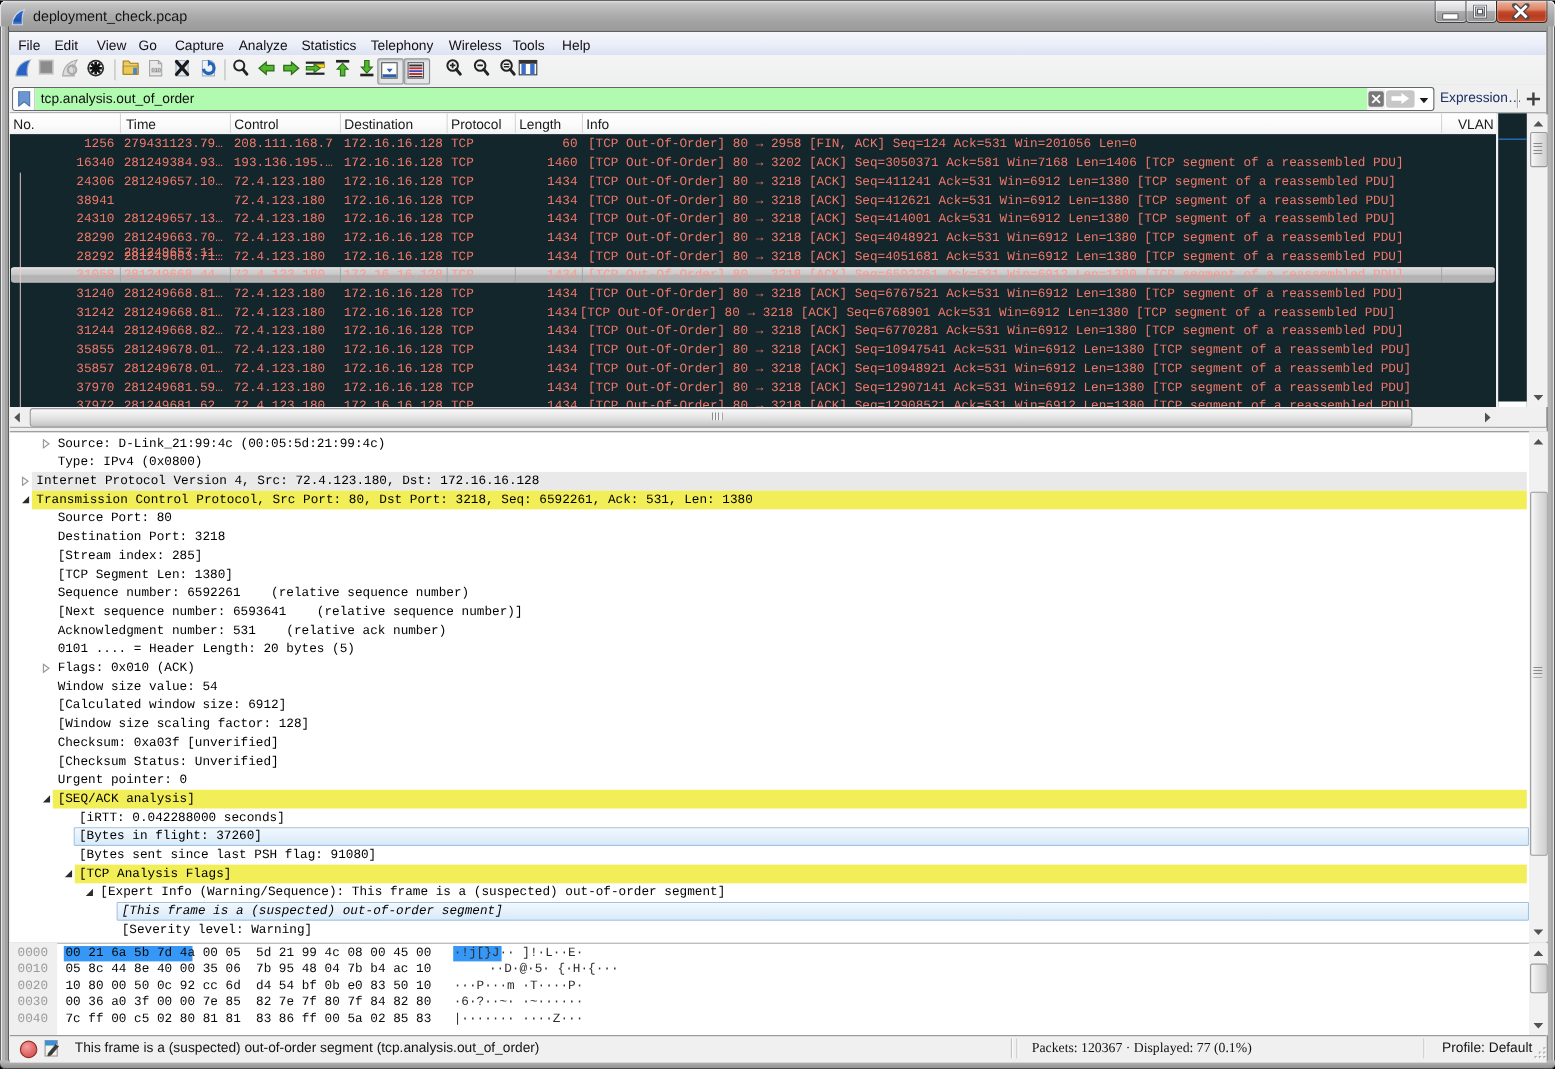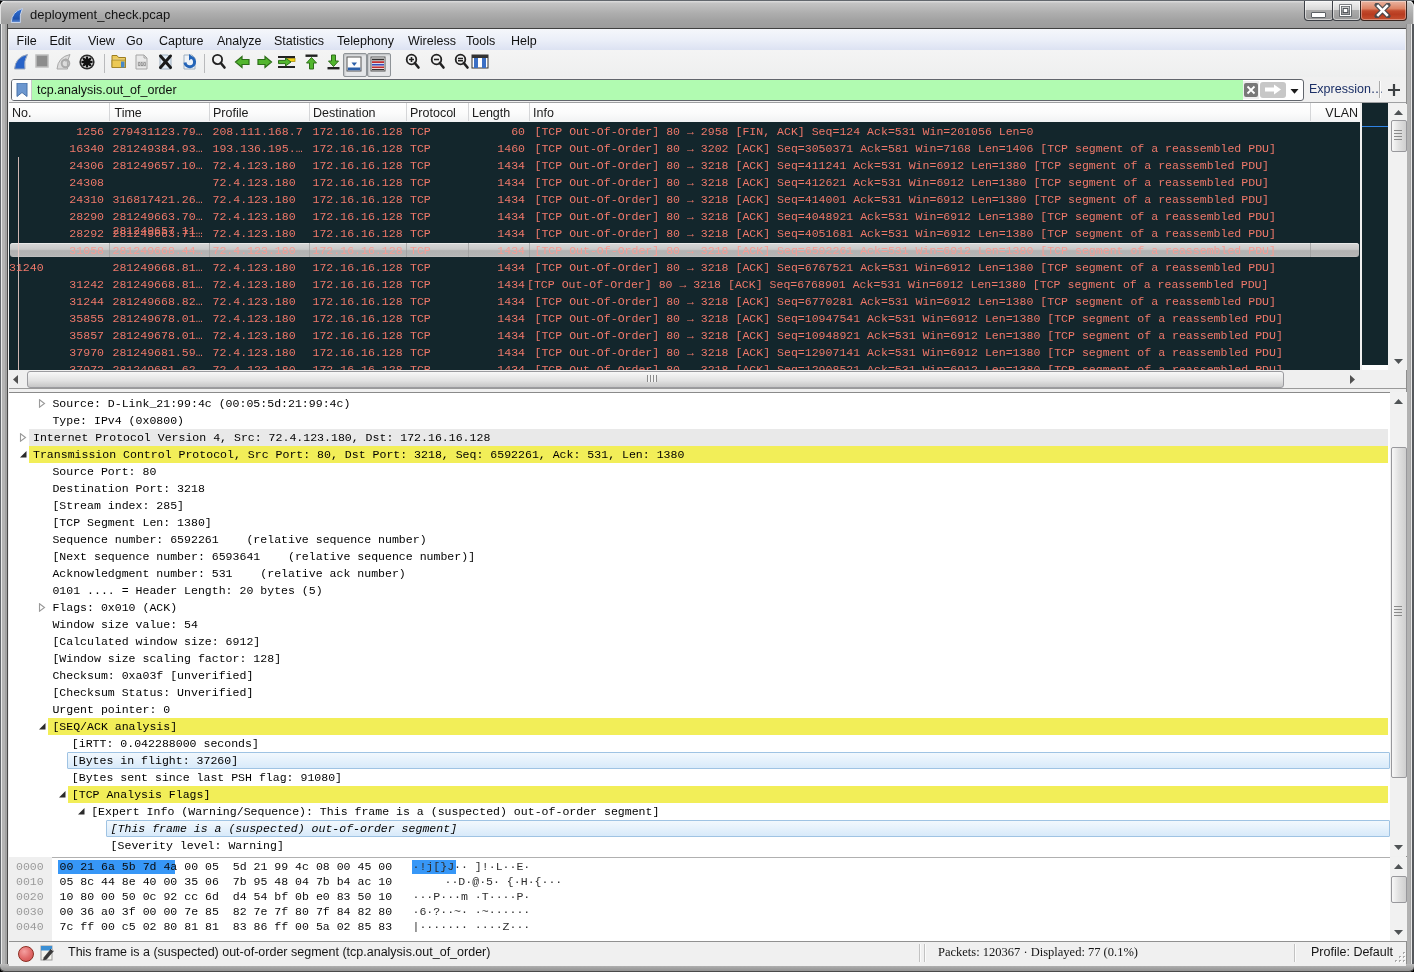--- a/index.html
+++ b/index.html
@@ -201,21 +201,21 @@
 background:linear-gradient(#ffffff,#fbfbfb 55%,#f1f2f3);border-bottom:1px solid #9fa0a2;"></div>
 <div class="a" style="left:108.5px;top:103px;width:1px;height:18px;background:#d5d6d8;"></div>
 <div class="a" style="left:208.5px;top:103px;width:1px;height:18px;background:#d5d6d8;"></div>
 <div class="a" style="left:308.5px;top:103px;width:1px;height:18px;background:#d5d6d8;"></div>
 <div class="a" style="left:405.5px;top:103px;width:1px;height:18px;background:#d5d6d8;"></div>
 <div class="a" style="left:467.5px;top:103px;width:1px;height:18px;background:#d5d6d8;"></div>
 <div class="a" style="left:528.5px;top:103px;width:1px;height:18px;background:#d5d6d8;"></div>
 <div class="a" style="left:1310px;top:103px;width:1px;height:18px;background:#d5d6d8;"></div>
 <div class="a" style="left:12px;top:105.5px;font-size:12.5px;color:#1a1a1a;">No.</div>
 <div class="a" style="left:114.5px;top:105.5px;font-size:12.5px;color:#1a1a1a;">Time</div>
-<div class="a" style="left:213px;top:105.5px;font-size:12.5px;color:#1a1a1a;">Profile</div>
+<div class="a" style="left:213px;top:105.5px;font-size:12.5px;color:#1a1a1a;">Control</div>
 <div class="a" style="left:313px;top:105.5px;font-size:12.5px;color:#1a1a1a;">Destination</div>
 <div class="a" style="left:410px;top:105.5px;font-size:12.5px;color:#1a1a1a;">Protocol</div>
 <div class="a" style="left:472px;top:105.5px;font-size:12.5px;color:#1a1a1a;">Length</div>
 <div class="a" style="left:533px;top:105.5px;font-size:12.5px;color:#1a1a1a;">Info</div>
 <div class="a" style="left:1308px;top:105.5px;width:50px;text-align:right;font-size:12.5px;color:#1a1a1a;">VLAN</div>
 <div class="a" style="left:9px;top:122px;width:1351px;height:247.5px;background:#13262c;overflow:hidden;"></div>
 <div class="a" style="left:10px;top:242.5px;width:1349px;height:14.5px;border-radius:3px;
 background:linear-gradient(#d9d9d9,#c8c8c8 45%,#b2b2b2 55%,#b5b5b5 90%,#c2c2c2);box-shadow:inset 0 1px 0 #e8e8e8;"></div>
 <div class="a" style="left:108.5px;top:242.5px;width:1px;height:14.5px;background:#9c9c9c;opacity:.7;"></div>
 <div class="a" style="left:208.5px;top:242.5px;width:1px;height:14.5px;background:#9c9c9c;opacity:.7;"></div>
@@ -239,29 +239,29 @@
 <div class="a mono" style="left:410px;width:50px;top:139.5px;height:17px;line-height:17px;font-size:11.55px;color:#ee786a;overflow:hidden;">TCP</div>
 <div class="a mono" style="left:430px;width:95px;text-align:right;top:139.5px;height:17px;line-height:17px;font-size:11.55px;color:#ee786a;overflow:hidden;">1460</div>
 <div class="a mono" style="left:534.5px;width:793px;white-space:nowrap;top:139.5px;height:17px;line-height:17px;font-size:11.55px;color:#ee786a;overflow:hidden;">[TCP Out-Of-Order] 80 → 3202 [ACK] Seq=3050371 Ack=581 Win=7168 Len=1406 [TCP segment of a reassembled PDU]</div>
 <div class="a mono" style="left:9px;width:95px;text-align:right;top:156.5px;height:17px;line-height:17px;font-size:11.55px;color:#ee786a;overflow:hidden;">24306</div>
 <div class="a mono" style="left:112.5px;width:100px;top:156.5px;height:17px;line-height:17px;font-size:11.55px;color:#ee786a;overflow:hidden;">281249657.10…</div>
 <div class="a mono" style="left:212.5px;width:100px;top:156.5px;height:17px;line-height:17px;font-size:11.55px;color:#ee786a;overflow:hidden;">72.4.123.180</div>
 <div class="a mono" style="left:312.5px;width:95px;top:156.5px;height:17px;line-height:17px;font-size:11.55px;color:#ee786a;overflow:hidden;">172.16.16.128</div>
 <div class="a mono" style="left:410px;width:50px;top:156.5px;height:17px;line-height:17px;font-size:11.55px;color:#ee786a;overflow:hidden;">TCP</div>
 <div class="a mono" style="left:430px;width:95px;text-align:right;top:156.5px;height:17px;line-height:17px;font-size:11.55px;color:#ee786a;overflow:hidden;">1434</div>
 <div class="a mono" style="left:534.5px;width:793px;white-space:nowrap;top:156.5px;height:17px;line-height:17px;font-size:11.55px;color:#ee786a;overflow:hidden;">[TCP Out-Of-Order] 80 → 3218 [ACK] Seq=411241 Ack=531 Win=6912 Len=1380 [TCP segment of a reassembled PDU]</div>
-<div class="a mono" style="left:9px;width:95px;text-align:right;top:173.5px;height:17px;line-height:17px;font-size:11.55px;color:#ee786a;overflow:hidden;">24308</div>
+<div class="a mono" style="left:9px;width:95px;text-align:right;top:173.5px;height:17px;line-height:17px;font-size:11.55px;color:#ee786a;overflow:hidden;">38941</div>
 <div class="a mono" style="left:112.5px;width:100px;top:173.5px;height:17px;line-height:17px;font-size:11.55px;color:#ee786a;overflow:hidden;margin-top:48px;">281249657.11…</div>
 <div class="a mono" style="left:212.5px;width:100px;top:173.5px;height:17px;line-height:17px;font-size:11.55px;color:#ee786a;overflow:hidden;">72.4.123.180</div>
 <div class="a mono" style="left:312.5px;width:95px;top:173.5px;height:17px;line-height:17px;font-size:11.55px;color:#ee786a;overflow:hidden;">172.16.16.128</div>
 <div class="a mono" style="left:410px;width:50px;top:173.5px;height:17px;line-height:17px;font-size:11.55px;color:#ee786a;overflow:hidden;">TCP</div>
 <div class="a mono" style="left:430px;width:95px;text-align:right;top:173.5px;height:17px;line-height:17px;font-size:11.55px;color:#ee786a;overflow:hidden;">1434</div>
 <div class="a mono" style="left:534.5px;width:793px;white-space:nowrap;top:173.5px;height:17px;line-height:17px;font-size:11.55px;color:#ee786a;overflow:hidden;">[TCP Out-Of-Order] 80 → 3218 [ACK] Seq=412621 Ack=531 Win=6912 Len=1380 [TCP segment of a reassembled PDU]</div>
 <div class="a mono" style="left:9px;width:95px;text-align:right;top:190.5px;height:17px;line-height:17px;font-size:11.55px;color:#ee786a;overflow:hidden;">24310</div>
-<div class="a mono" style="left:112.5px;width:100px;top:190.5px;height:17px;line-height:17px;font-size:11.55px;color:#ee786a;overflow:hidden;">316817421.26…</div>
+<div class="a mono" style="left:112.5px;width:100px;top:190.5px;height:17px;line-height:17px;font-size:11.55px;color:#ee786a;overflow:hidden;">281249657.13…</div>
 <div class="a mono" style="left:212.5px;width:100px;top:190.5px;height:17px;line-height:17px;font-size:11.55px;color:#ee786a;overflow:hidden;">72.4.123.180</div>
 <div class="a mono" style="left:312.5px;width:95px;top:190.5px;height:17px;line-height:17px;font-size:11.55px;color:#ee786a;overflow:hidden;">172.16.16.128</div>
 <div class="a mono" style="left:410px;width:50px;top:190.5px;height:17px;line-height:17px;font-size:11.55px;color:#ee786a;overflow:hidden;">TCP</div>
 <div class="a mono" style="left:430px;width:95px;text-align:right;top:190.5px;height:17px;line-height:17px;font-size:11.55px;color:#ee786a;overflow:hidden;">1434</div>
 <div class="a mono" style="left:534.5px;width:793px;white-space:nowrap;top:190.5px;height:17px;line-height:17px;font-size:11.55px;color:#ee786a;overflow:hidden;">[TCP Out-Of-Order] 80 → 3218 [ACK] Seq=414001 Ack=531 Win=6912 Len=1380 [TCP segment of a reassembled PDU]</div>
 <div class="a mono" style="left:9px;width:95px;text-align:right;top:207.5px;height:17px;line-height:17px;font-size:11.55px;color:#ee786a;overflow:hidden;">28290</div>
 <div class="a mono" style="left:112.5px;width:100px;top:207.5px;height:17px;line-height:17px;font-size:11.55px;color:#ee786a;overflow:hidden;">281249663.70…</div>
 <div class="a mono" style="left:212.5px;width:100px;top:207.5px;height:17px;line-height:17px;font-size:11.55px;color:#ee786a;overflow:hidden;">72.4.123.180</div>
 <div class="a mono" style="left:312.5px;width:95px;top:207.5px;height:17px;line-height:17px;font-size:11.55px;color:#ee786a;overflow:hidden;">172.16.16.128</div>
 <div class="a mono" style="left:410px;width:50px;top:207.5px;height:17px;line-height:17px;font-size:11.55px;color:#ee786a;overflow:hidden;">TCP</div>
@@ -274,21 +274,21 @@
 <div class="a mono" style="left:410px;width:50px;top:224.5px;height:17px;line-height:17px;font-size:11.55px;color:#ee786a;overflow:hidden;">TCP</div>
 <div class="a mono" style="left:430px;width:95px;text-align:right;top:224.5px;height:17px;line-height:17px;font-size:11.55px;color:#ee786a;overflow:hidden;">1434</div>
 <div class="a mono" style="left:534.5px;width:793px;white-space:nowrap;top:224.5px;height:17px;line-height:17px;font-size:11.55px;color:#ee786a;overflow:hidden;">[TCP Out-Of-Order] 80 → 3218 [ACK] Seq=4051681 Ack=531 Win=6912 Len=1380 [TCP segment of a reassembled PDU]</div>
 <div class="a mono" style="left:9px;width:95px;text-align:right;top:241.5px;height:17px;line-height:17px;font-size:11.55px;color:#f59d95;overflow:hidden;">31058</div>
 <div class="a mono" style="left:112.5px;width:100px;top:241.5px;height:17px;line-height:17px;font-size:11.55px;color:#f59d95;overflow:hidden;">281249668.44…</div>
 <div class="a mono" style="left:212.5px;width:100px;top:241.5px;height:17px;line-height:17px;font-size:11.55px;color:#f59d95;overflow:hidden;">72.4.123.180</div>
 <div class="a mono" style="left:312.5px;width:95px;top:241.5px;height:17px;line-height:17px;font-size:11.55px;color:#f59d95;overflow:hidden;">172.16.16.128</div>
 <div class="a mono" style="left:410px;width:50px;top:241.5px;height:17px;line-height:17px;font-size:11.55px;color:#f59d95;overflow:hidden;">TCP</div>
 <div class="a mono" style="left:430px;width:95px;text-align:right;top:241.5px;height:17px;line-height:17px;font-size:11.55px;color:#f59d95;overflow:hidden;">1434</div>
 <div class="a mono" style="left:534.5px;width:793px;white-space:nowrap;top:241.5px;height:17px;line-height:17px;font-size:11.55px;color:#f59d95;overflow:hidden;">[TCP Out-Of-Order] 80 → 3218 [ACK] Seq=6592261 Ack=531 Win=6912 Len=1380 [TCP segment of a reassembled PDU]</div>
-<div class="a mono" style="left:9px;width:95px;text-align:left;top:258.5px;height:17px;line-height:17px;font-size:11.55px;color:#ee786a;overflow:hidden;">31240</div>
+<div class="a mono" style="left:9px;width:95px;text-align:right;top:258.5px;height:17px;line-height:17px;font-size:11.55px;color:#ee786a;overflow:hidden;">31240</div>
 <div class="a mono" style="left:112.5px;width:100px;top:258.5px;height:17px;line-height:17px;font-size:11.55px;color:#ee786a;overflow:hidden;">281249668.81…</div>
 <div class="a mono" style="left:212.5px;width:100px;top:258.5px;height:17px;line-height:17px;font-size:11.55px;color:#ee786a;overflow:hidden;">72.4.123.180</div>
 <div class="a mono" style="left:312.5px;width:95px;top:258.5px;height:17px;line-height:17px;font-size:11.55px;color:#ee786a;overflow:hidden;">172.16.16.128</div>
 <div class="a mono" style="left:410px;width:50px;top:258.5px;height:17px;line-height:17px;font-size:11.55px;color:#ee786a;overflow:hidden;">TCP</div>
 <div class="a mono" style="left:430px;width:95px;text-align:right;top:258.5px;height:17px;line-height:17px;font-size:11.55px;color:#ee786a;overflow:hidden;">1434</div>
 <div class="a mono" style="left:534.5px;width:793px;white-space:nowrap;top:258.5px;height:17px;line-height:17px;font-size:11.55px;color:#ee786a;overflow:hidden;">[TCP Out-Of-Order] 80 → 3218 [ACK] Seq=6767521 Ack=531 Win=6912 Len=1380 [TCP segment of a reassembled PDU]</div>
 <div class="a mono" style="left:9px;width:95px;text-align:right;top:275.5px;height:17px;line-height:17px;font-size:11.55px;color:#ee786a;overflow:hidden;">31242</div>
 <div class="a mono" style="left:112.5px;width:100px;top:275.5px;height:17px;line-height:17px;font-size:11.55px;color:#ee786a;overflow:hidden;">281249668.81…</div>
 <div class="a mono" style="left:212.5px;width:100px;top:275.5px;height:17px;line-height:17px;font-size:11.55px;color:#ee786a;overflow:hidden;">72.4.123.180</div>
 <div class="a mono" style="left:312.5px;width:95px;top:275.5px;height:17px;line-height:17px;font-size:11.55px;color:#ee786a;overflow:hidden;">172.16.16.128</div>

